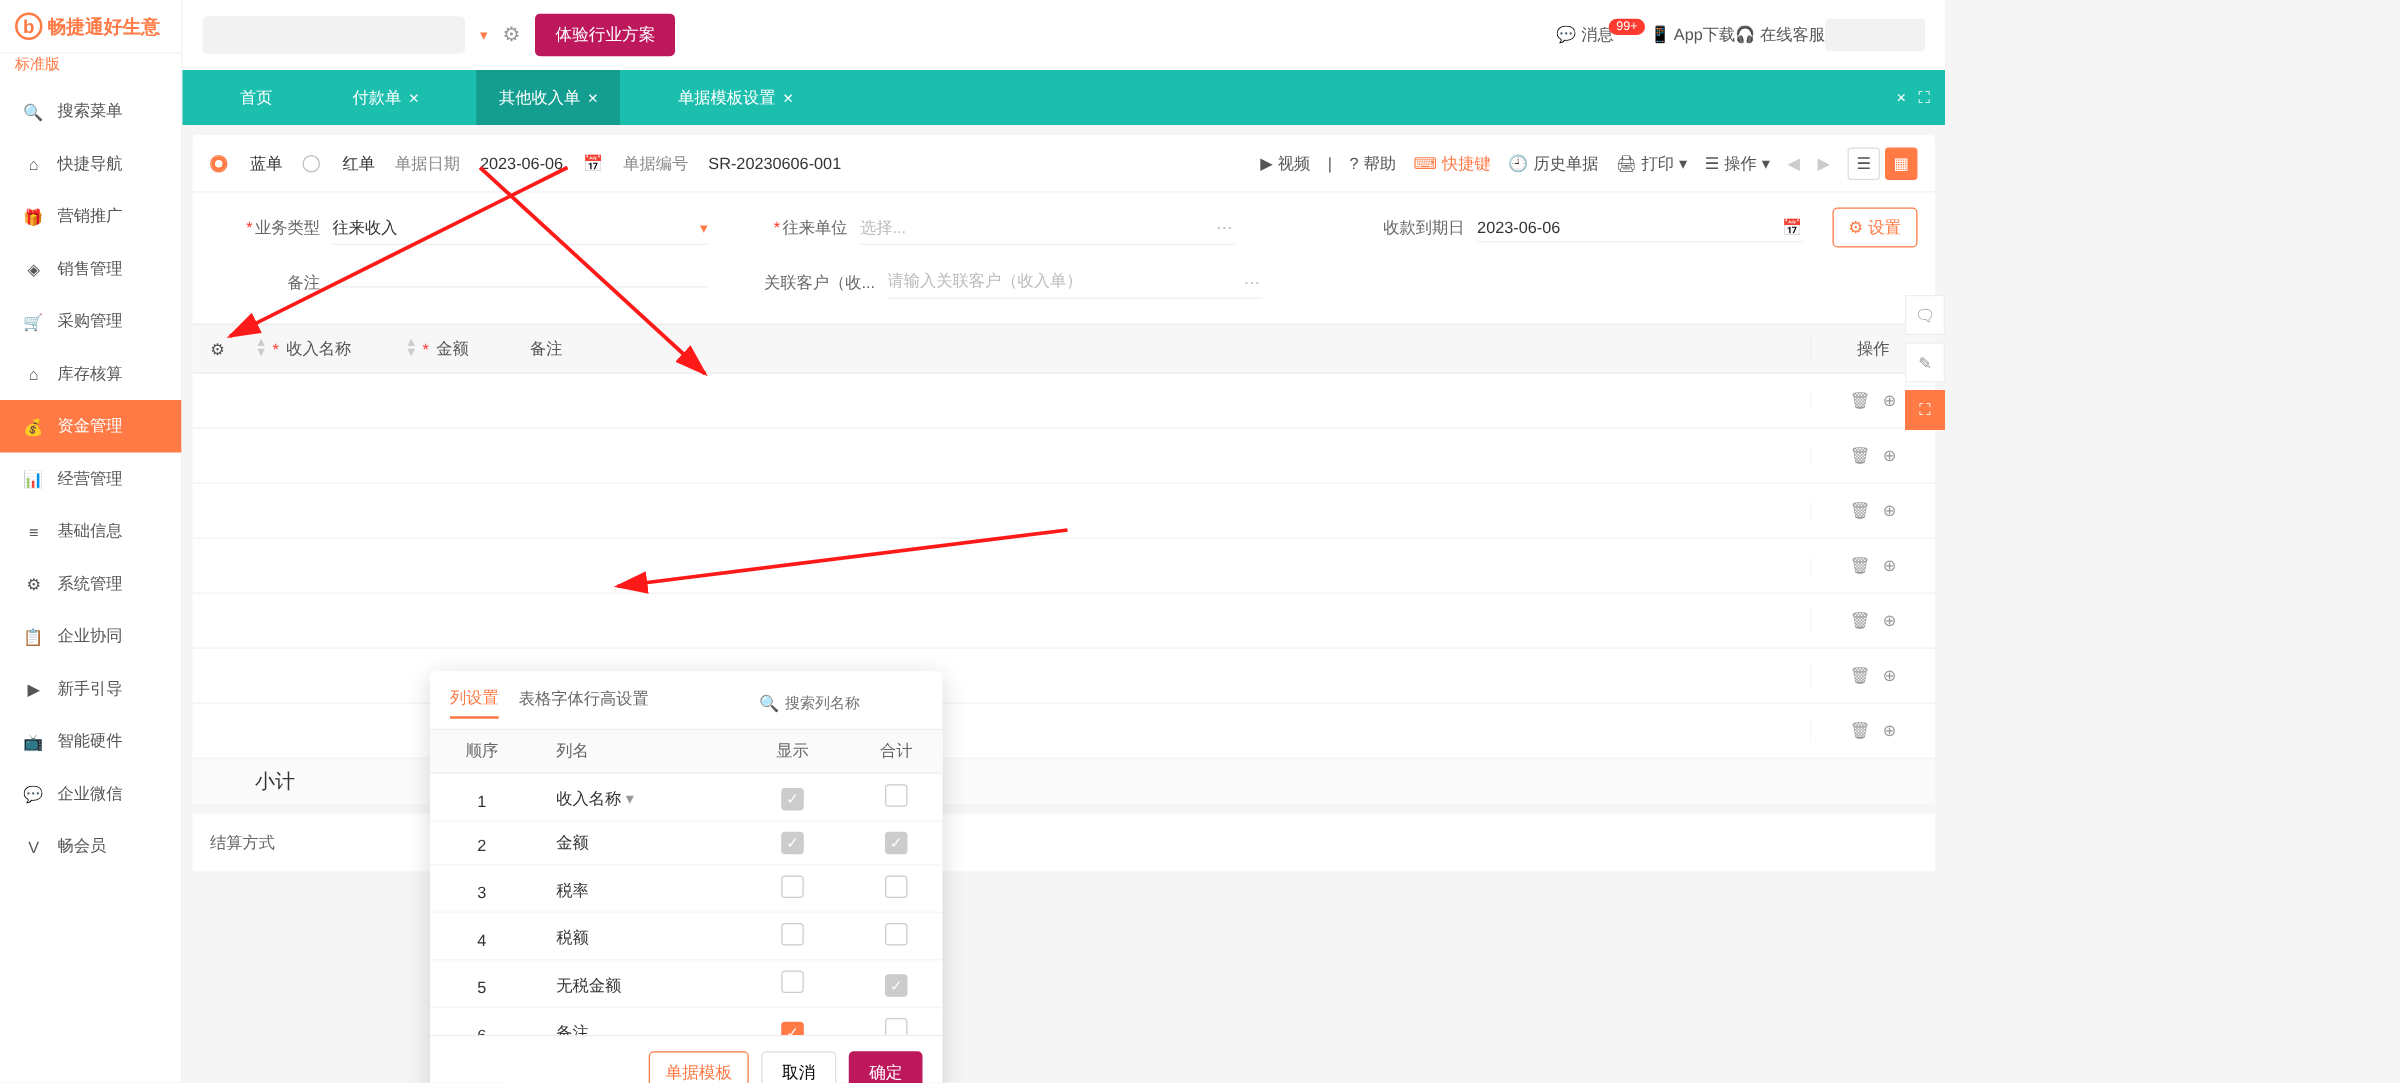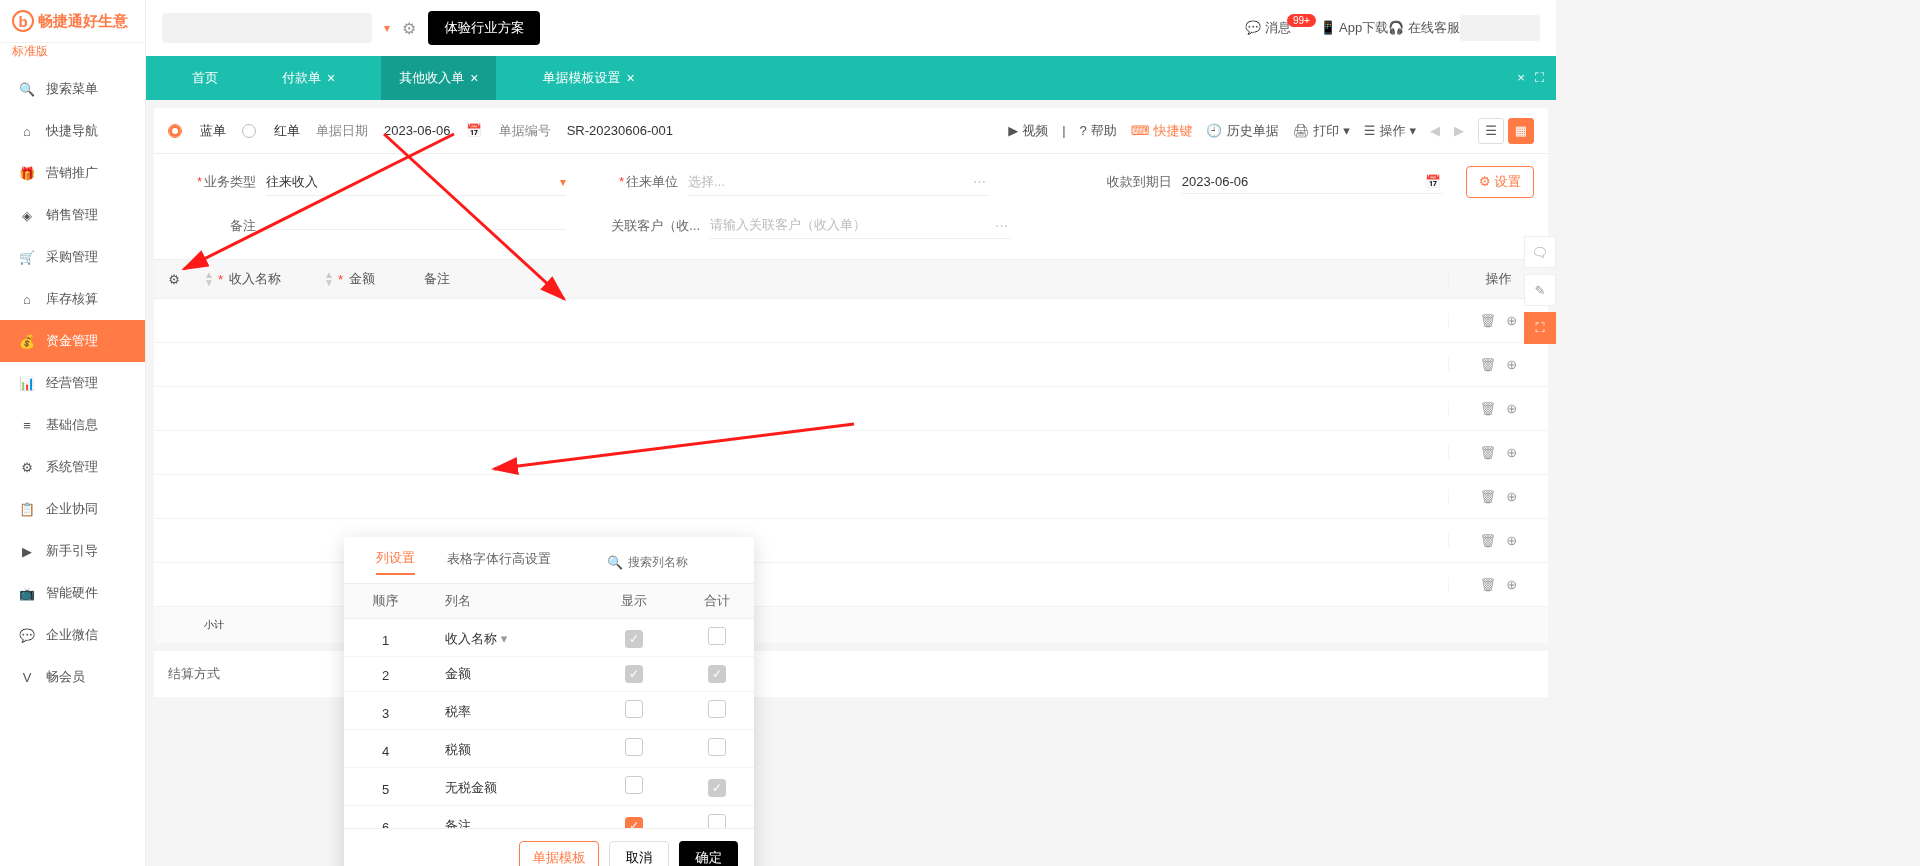--- a/index.html
+++ b/index.html
@@ -14,21 +14,21 @@
     .nav-item { display:flex; align-items:center; gap:10px; padding:12px 18px; color:#555; cursor:pointer; }
     .nav-item.active { background:#ff7a45; color:#fff; }
     .nav-icon { width:18px; text-align:center; }
 
     
     .main { flex:1; display:flex; flex-direction:column; background:#f5f5f5; }
     .topbar { height:56px; background:#fff; display:flex; align-items:center; padding:0 16px; gap:12px; }
     .user-chip { background:#f2f2f2; border-radius:4px; padding:6px 14px; color:#aaa; width:210px; height:30px; }
     .chev-down { color:#ff7a45; font-size:12px; }
     .gear { color:#999; font-size:16px; }
-    .btn-orange { background:#000000; color:#fff; border:none; padding:8px 16px; border-radius:4px; cursor:pointer; }
+    .btn-orange { background:#be185d; color:#fff; border:none; padding:8px 16px; border-radius:4px; cursor:pointer; }
     .btn-outline-orange { border:1px solid #ff7a45; color:#ff7a45; background:#fff; padding:6px 12px; border-radius:4px; cursor:pointer; }
     .top-right { margin-left:auto; display:flex; align-items:center; color:#555; }
     .badge { background:#ff3b30; color:#fff; border-radius:10px; padding:1px 6px; font-size:10px; position:relative; top:-8px; left:-4px; }
 
     
     .tabs { height:44px; background:#1cbfae; display:flex; align-items:center; color:#fff; }
     .tab { padding:0 18px; height:44px; display:flex; align-items:center; gap:6px; cursor:pointer;margin-left:28px; }
     .tab.active { background:#149e90; }
     .tab-close { font-size:14px; }
     .tab-actions { margin-left:auto; display:flex; gap:10px; padding-right:12px; }
@@ -60,26 +60,26 @@
     .th { padding:0 10px; display:flex; align-items:center; gap:4px; color:#555; }
     .th.gear-col { width:40px; justify-content:center; }
     .th.name-col { width:120px; }
     .th.amt-col { width:100px; }
     .th.remark-col { flex:1; }
     .th.op-col { width:100px; text-align:center; justify-content:center; border-left:1px solid #eee; }
     .sort { color:#ccc; font-size:10px; line-height:8px; }
     .tbody .tr { display:flex; height:44px; align-items:center; border-bottom:1px solid #f2f2f2; }
     .td { padding:0 10px; }
     .td.op-col { width:100px; display:flex; gap:10px; justify-content:center; color:#999; margin-left:auto; border-left:1px solid #f5f5f5; }
-    .subtotal { display:flex; background:#fafafa; height:36px; align-items:center; padding:0 10px; font-size:10px; }
+    .subtotal { display:flex; background:#fafafa; height:36px; align-items:center; padding:0 10px; font-size:16px; }
 
     
     .popup { position:absolute; left:190px; top:278px; width:410px; background:#fff; box-shadow:0 4px 20px rgba(0,0,0,.15); border-radius:4px; z-index:10; }
     .pop-tabs { display:flex; gap:16px; padding:12px 16px 8px; border-bottom:1px solid #eee; align-items:center; }
-    .pop-tab { color:#666; cursor:pointer; padding-bottom:6px;margin-left:16px; }
+    .pop-tab { color:#666; cursor:pointer; padding-bottom:6px; }
     .pop-tab.active { color:#ff7a45; border-bottom:2px solid #ff7a45; }
     .pop-search { margin-left:auto; display:flex; align-items:center; gap:4px; color:#bbb; }
     .pop-search input { border:none; outline:none; width:110px; font-size:12px; }
     .pop-head, .pop-row { display:flex; align-items:flex-end; padding:8px 14px;gap:32px; }
     .pop-head { background:#fafafa; color:#666; font-weight:500; }
     .pc-order { width:55px; text-align:center; }
     .pc-name { flex:1; }
     .pc-show { width:56px; text-align:center; }
     .pc-sum { width:46px; text-align:center; }
     .pop-rows { max-height:210px; overflow-y:auto; border-top:1px solid #eee; }

